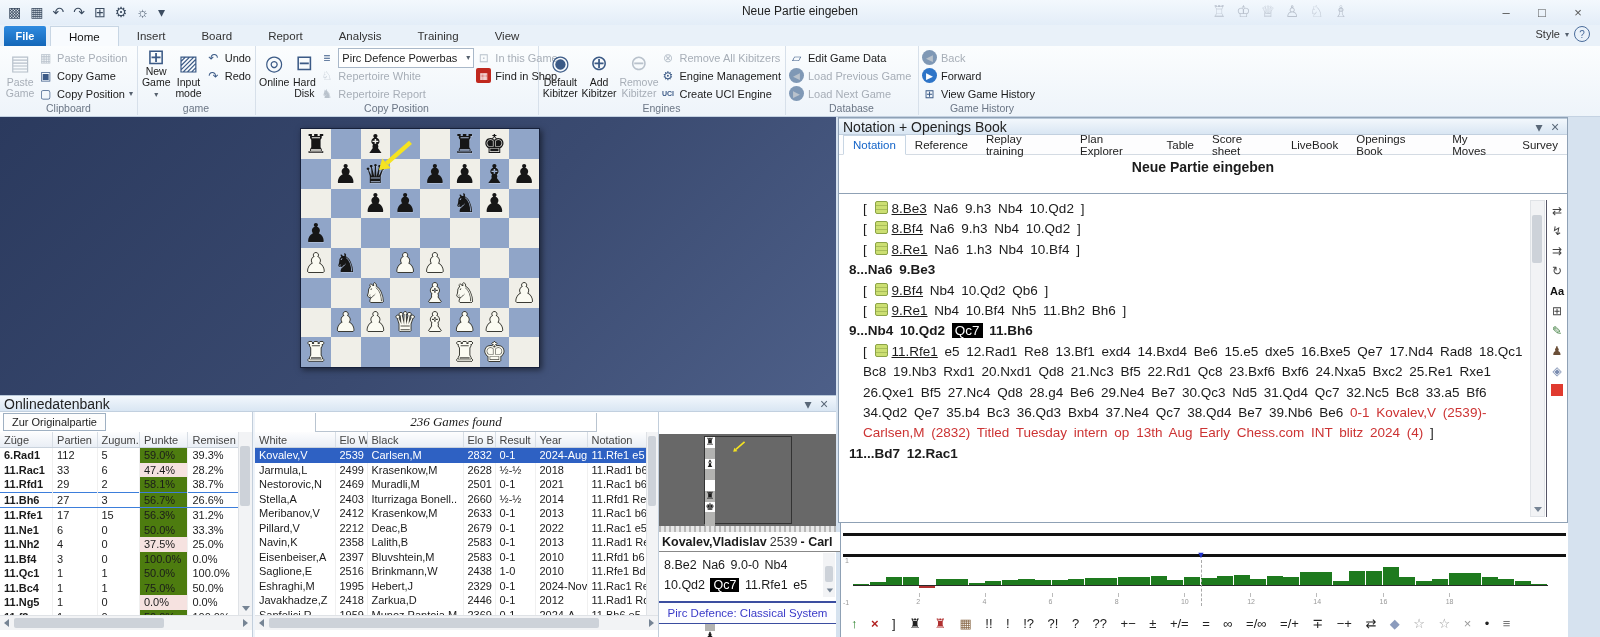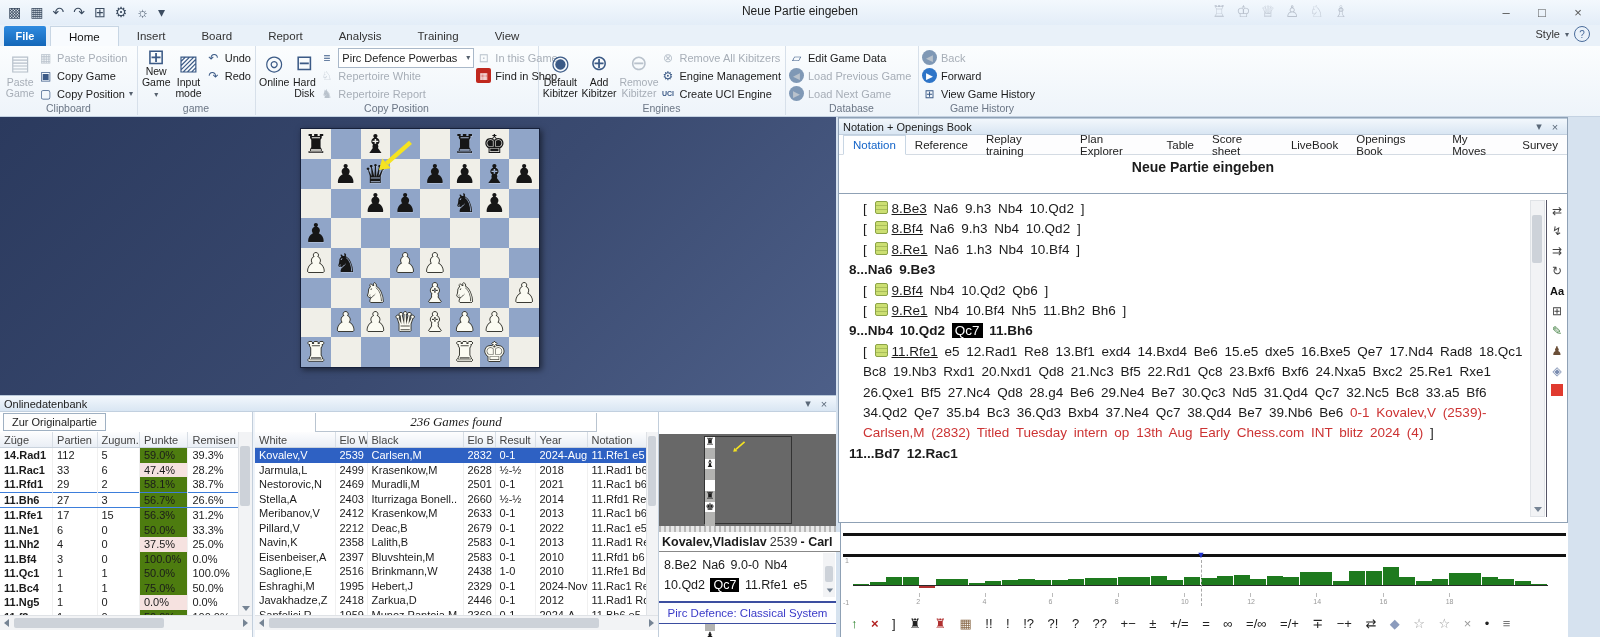--- a/index.html
+++ b/index.html
@@ -50,21 +50,21 @@
   .board .sq{position:absolute;}
   .board .sq.light{background:#f0efe8;} .board .sq.dark{background:#90a5c8;}
   .sq{display:flex;align-items:center;justify-content:center;}
   .piece{line-height:1;}
   .piece.bp{color:#161616;text-shadow:0.5px 0.5px 0.5px rgba(255,255,255,.25);}
   .piece.wp{color:#fbfbf2;text-shadow:-1px 0 0 #3a3a33,1px 0 0 #3a3a33,0 -1px 0 #3a3a33,0 1px 0 #3a3a33;}
   .arrow-svg{position:absolute;left:0;top:0;pointer-events:none;}
 
   
   .onlinedb{position:absolute;left:0;top:395px;width:836px;height:242px;background:#eef3f9;}
-  .panel-head{height:15px;background:linear-gradient(#f2f7fc,#d9e6f3);border-top:1px solid #b9c9da;border-bottom:1px solid #c2d0df;display:flex;align-items:center;padding:0 4px;font-size:11px;color:#222;}
+  .panel-head{height:15px;background:linear-gradient(#f2f7fc,#d9e6f3);border-top:1px solid #b9c9da;border-bottom:1px solid #c2d0df;display:flex;align-items:center;padding:0 4px;font-size:14px;color:#222;}
   .panel-head .ph-title{flex:1;}
   .ph-btn{width:16px;height:12px;display:flex;align-items:center;justify-content:center;color:#5a6878;}
   .stats-pane{position:absolute;left:0;top:17px;width:252px;bottom:0;background:#fff;border-right:1px solid #c2cedb;}
   .zur-btn{position:absolute;left:3px;top:1px;height:16px;padding:0 8px;background:#fdfdfd;border:1px solid #9fb0c2;display:flex;align-items:center;font-size:11px;}
   .grid{border-collapse:collapse;table-layout:fixed;font-size:11px;}
   .grid th{background:linear-gradient(#fdfdfe,#e9eef5);color:#444;font-weight:normal;text-align:left;padding:0 4px;height:15px;border-right:1px solid #d8dee5;border-bottom:1px solid #c9d2dc;overflow:hidden;white-space:nowrap;}
   .grid td{height:14.5px;padding:0 4px;white-space:nowrap;overflow:hidden;border-right:1px solid #f0f0f0;}
   .stats-wrap{position:absolute;left:0;top:20px;right:13px;bottom:22px;overflow:hidden;background:#fff;}
   tr.selmove td{border-top:1px solid #3d7edb;border-bottom:1px solid #3d7edb;}
   td.pct-g{background:#4d7c0f;} td.pct-r{background:#f6e2e0;}
@@ -502,21 +502,21 @@
               <tr id="statsHead">
                 <th>Züge</th>
                 <th>Partien</th>
                 <th>Zugum...</th>
                 <th>Punkte</th>
                 <th>Remisen</th>
               </tr>
             </thead>
           <tbody id="statsBody">
               <tr>
-                <td style="font-weight: bold;">14.Rad1</td>
+                <td style="font-weight: bold;">6.Rad1</td>
                 <td>112</td>
                 <td>5</td>
                 <td class="pct-g">59.0%</td>
                 <td>39.3%</td>
               </tr>
               <tr>
                 <td style="font-weight: bold;">11.Rac1</td>
                 <td>33</td>
                 <td>6</td>
                 <td class="pct-r">47.4%</td>

